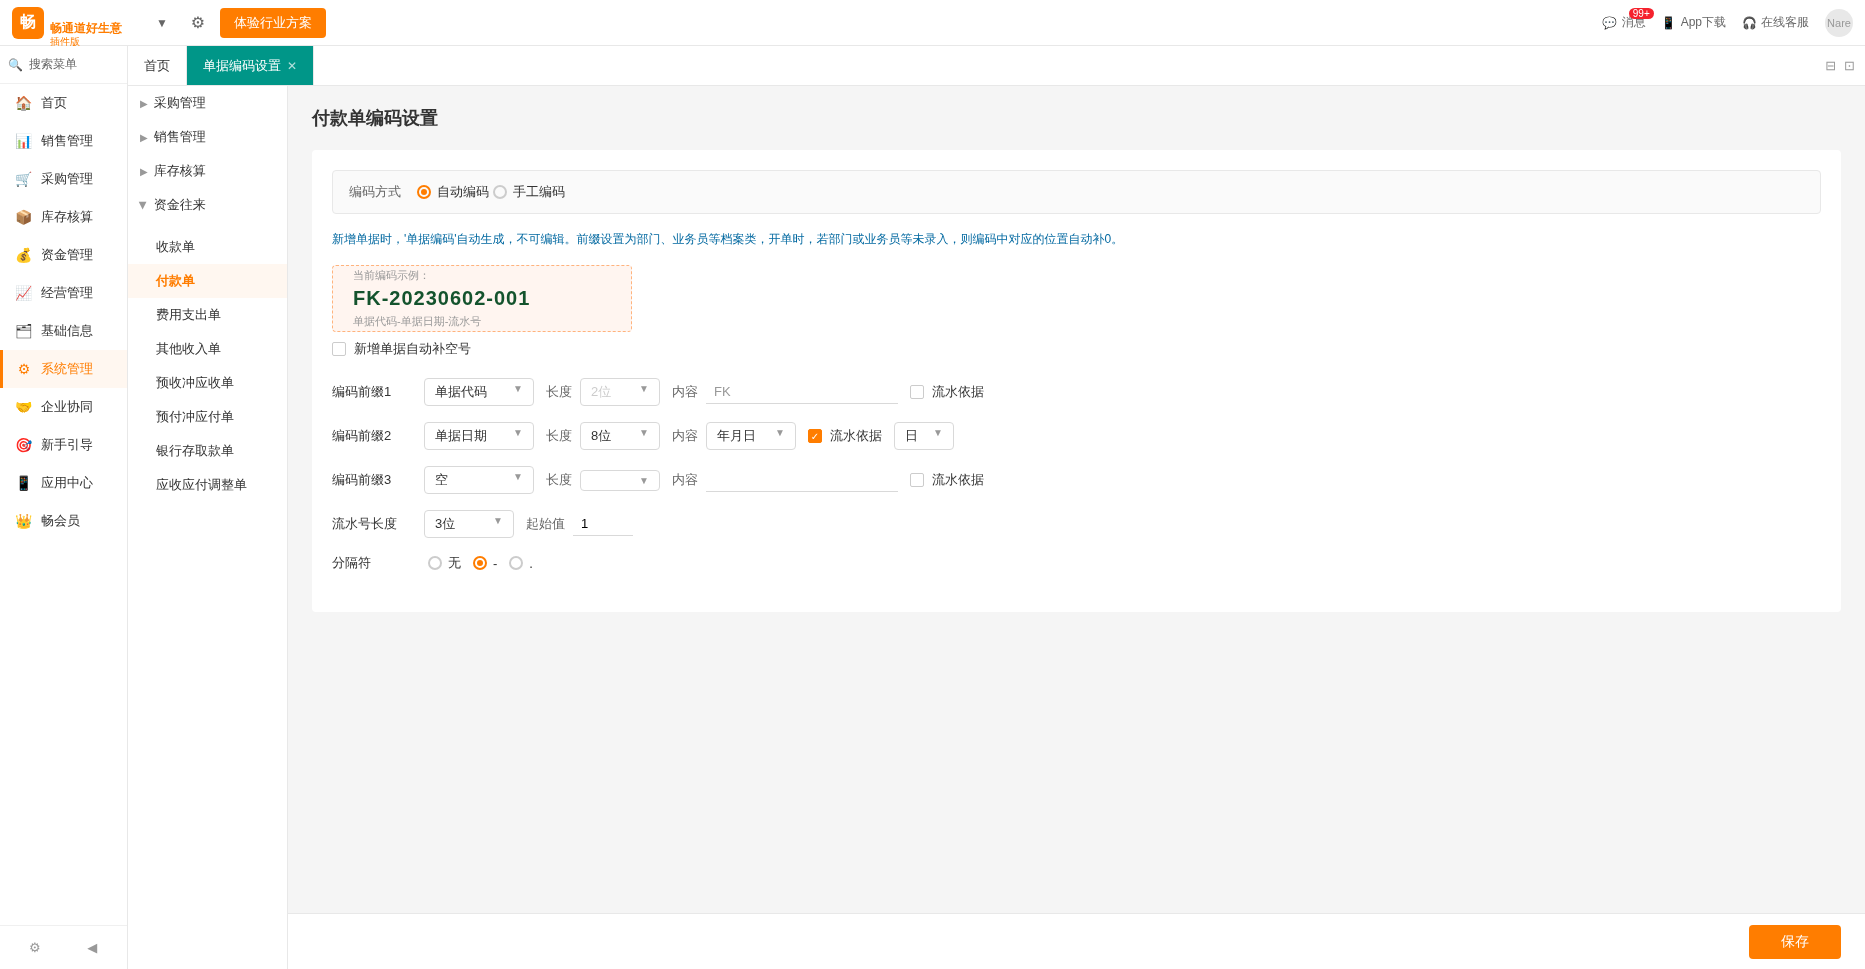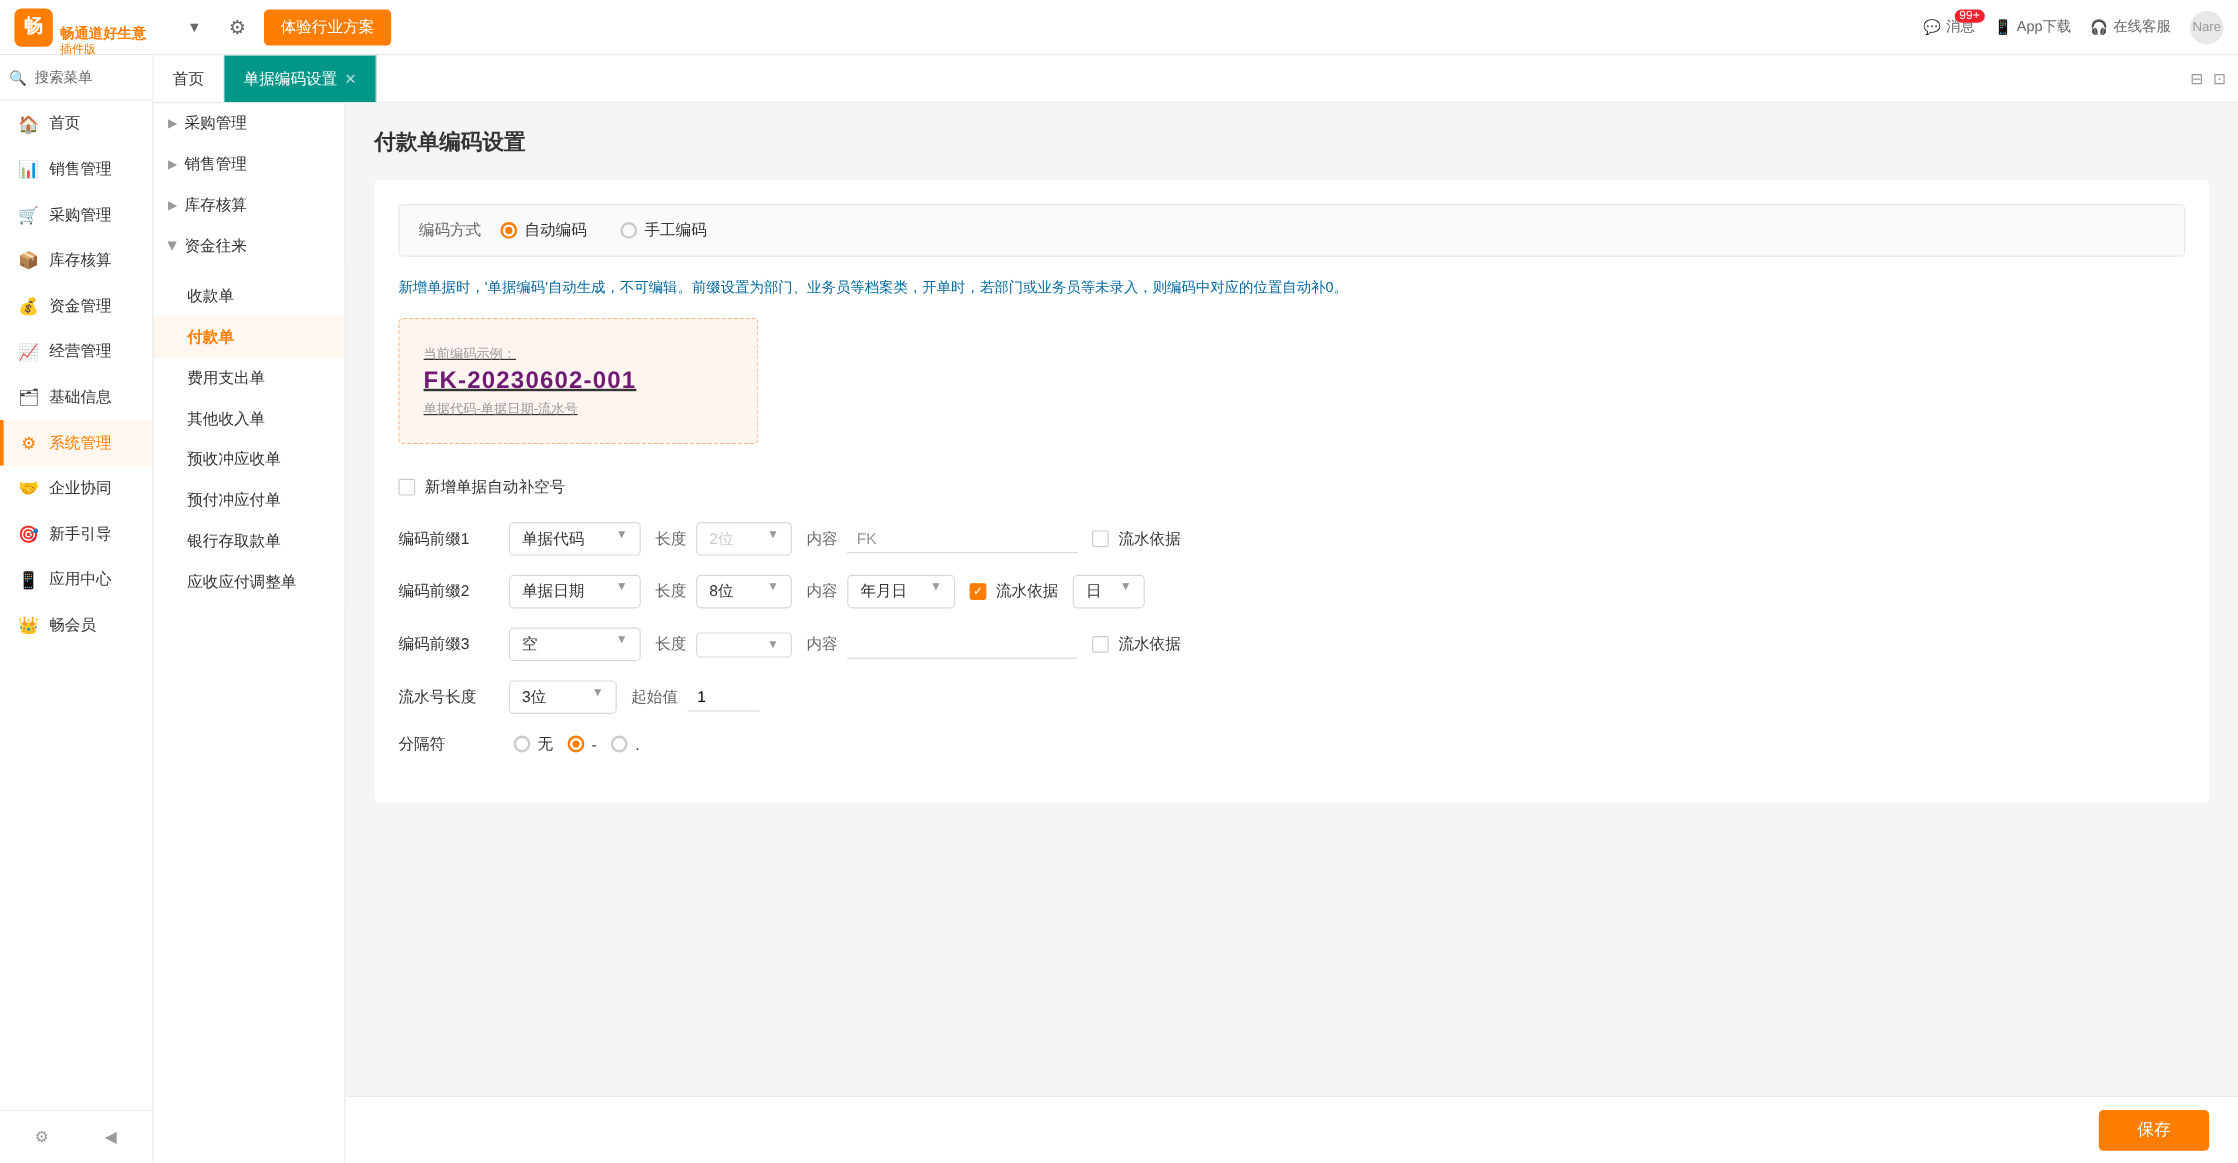--- a/index.html
+++ b/index.html
@@ -45,33 +45,33 @@
     
     .page-content { flex: 1; overflow-y: auto; padding: 20px 24px; background: #f5f5f5; }
     .page-title { font-size: 18px; font-weight: bold; color: #333; margin-bottom: 20px; }
 
     
     .inner-content { background: #fff; border-radius: 4px; padding: 20px; }
 
     
     .encoding-method-row { display: flex; align-items: center; gap: 16px; padding: 12px 16px; background: #fafafa; border: 1px solid #e8e8e8; border-radius: 4px; margin-bottom: 16px; }
     .encoding-label { font-size: 13px; color: #666; }
-    .radio-group { display: flex; align-items: center; gap: 28px; }
+    .radio-group { display: flex; align-items: center; gap: 4px; }
     .radio-item { display: flex; align-items: center; gap: 6px; cursor: pointer; font-size: 13px; }
     .radio-circle { width: 14px; height: 14px; border-radius: 50%; border: 2px solid #ccc; display: flex; align-items: center; justify-content: center; flex-shrink: 0; }
     .radio-circle.checked { border-color: #ff7d00; }
     .radio-circle.checked::after { content: ''; width: 6px; height: 6px; border-radius: 50%; background: #ff7d00; }
 
     
     .info-text { font-size: 12px; color: #0369a1; margin-bottom: 16px; line-height: 1.6; }
 
     
-    .code-preview { background: #fff5f0; border: 1px dashed #ffb37d; border-radius: 4px; padding: 21px 20px; margin-bottom: 27px; display: inline-block; min-width: 300px; text-decoration: underline; }
+    .code-preview { background: #fff5f0; border: 1px dashed #ffb37d; border-radius: 4px; padding: 2px 20px; margin-bottom: 8px; display: inline-block; min-width: 300px; }
     .code-preview-label { font-size: 11px; color: #999; margin-bottom: 4px; }
-    .code-preview-value { font-size: 20px; font-weight: bold; color: #701a75; letter-spacing: 1px; }
+    .code-preview-value { font-size: 20px; font-weight: bold; color: #14532d; letter-spacing: 1px; }
     .code-preview-sub { font-size: 11px; color: #999; margin-top: 4px; }
 
     
     .checkbox-row { display: flex; align-items: center; gap: 8px; margin-bottom: 20px; font-size: 13px; color: #333; }
     .checkbox { width: 14px; height: 14px; border: 1px solid #ccc; border-radius: 2px; display: flex; align-items: center; justify-content: center; cursor: pointer; flex-shrink: 0; }
 
     
     .form-row { display: flex; align-items: center; gap: 12px; margin-bottom: 16px; flex-wrap: wrap; }
     .form-label { font-size: 13px; color: #333; width: 80px; flex-shrink: 0; }
     .form-select { display: flex; align-items: flex-start; border: 1px solid #d9d9d9; border-radius: 4px; padding: 4px 10px; gap: 6px; background: #fff; cursor: pointer; min-width: 110px; font-size: 13px; color: #333; }

